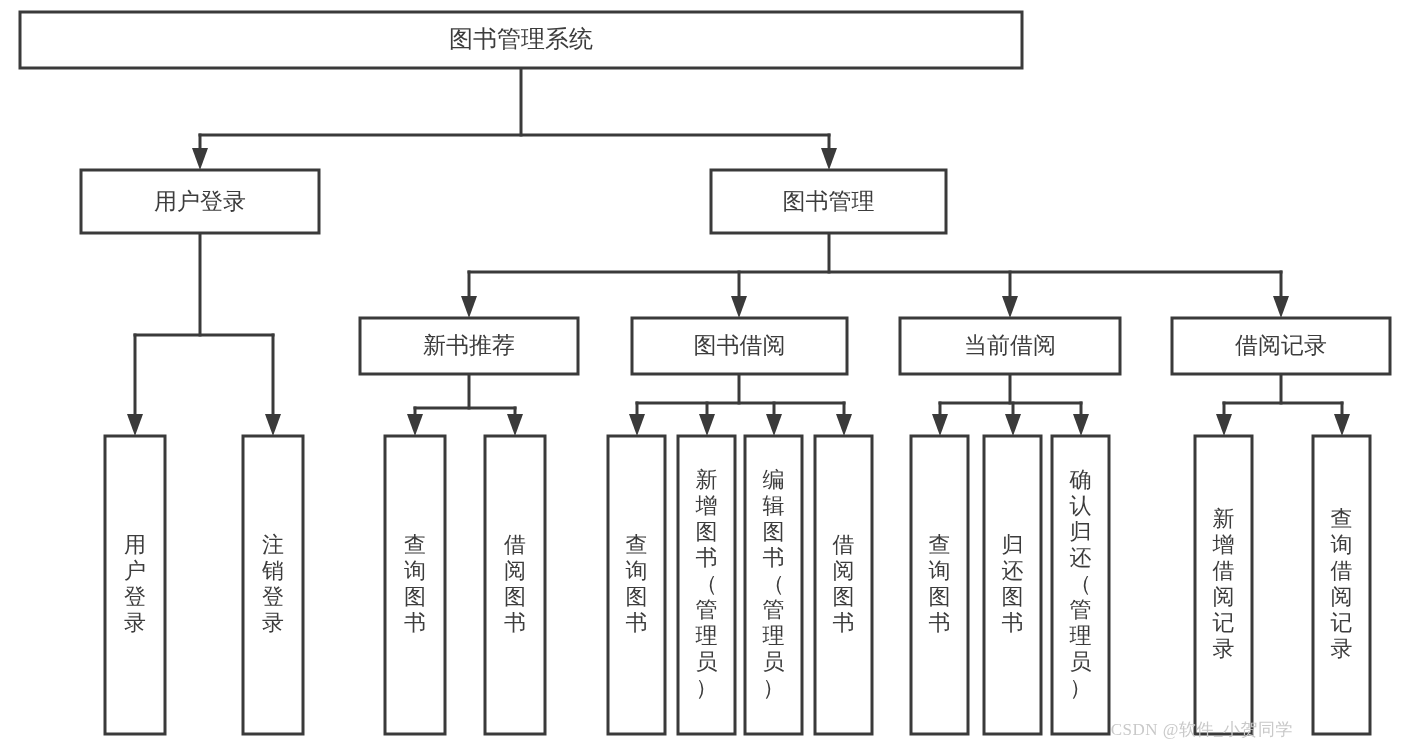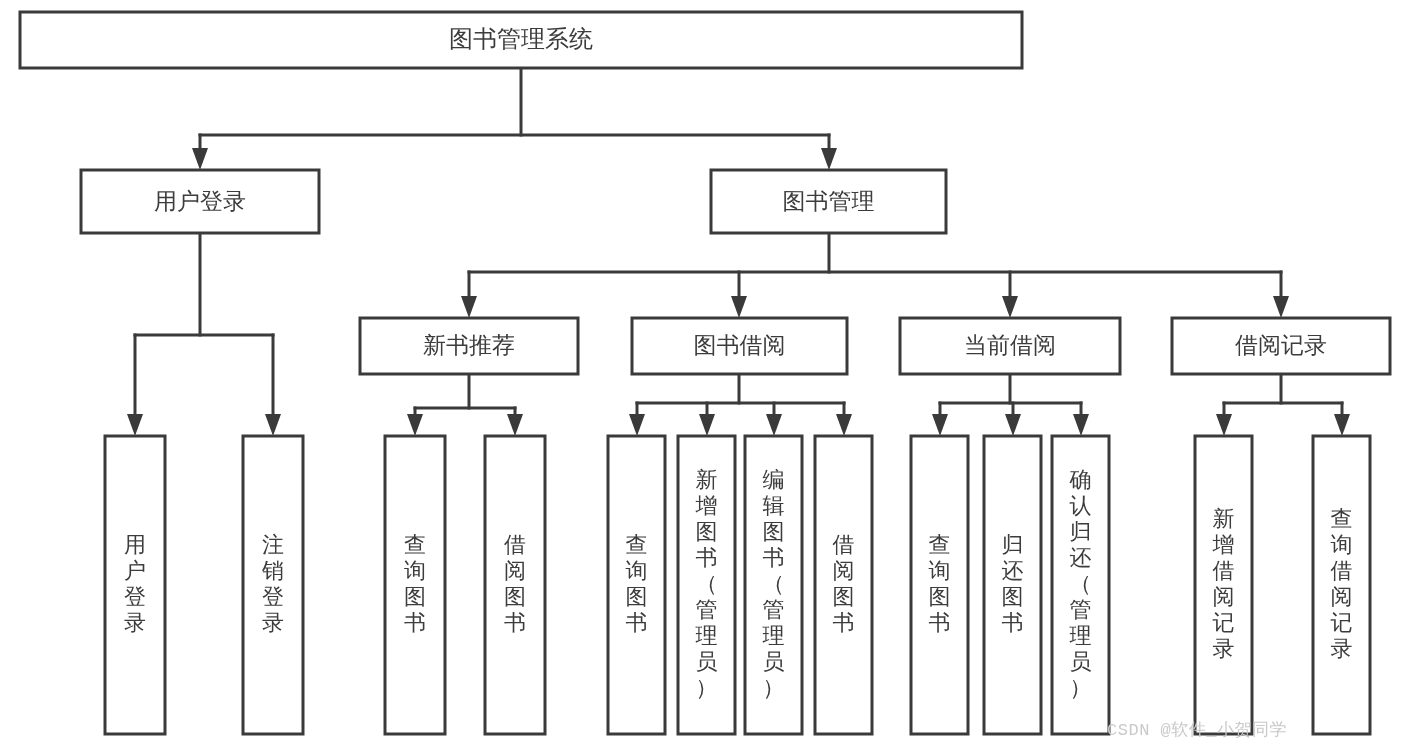--- a/index.html
+++ b/index.html
@@ -20,24 +20,24 @@
     font-family:"Liberation Sans","DejaVu Sans",sans-serif;
     text-anchor:middle;
     dominant-baseline:middle;
   }
   .label-h{font-size:23px;}
   .label-root{font-size:24px;}
   .label-v{font-size:22px;}
 
   .watermark{
     position:absolute;
-    right:10px;bottom:6px;
+    right:4px;bottom:6px;
     color:#c9c9c9;
     font-size:17px;
-    font-family:Liberation Mono, monospace;
+    font-family:Liberation Serif, serif;
     white-space:nowrap;
     letter-spacing:0.5px;
     pointer-events:none;
   }
 </style>
 </head>
 <body>
 
 <div id="diagram-root">
   <svg id="flow" viewBox="0 0 1405 747">

